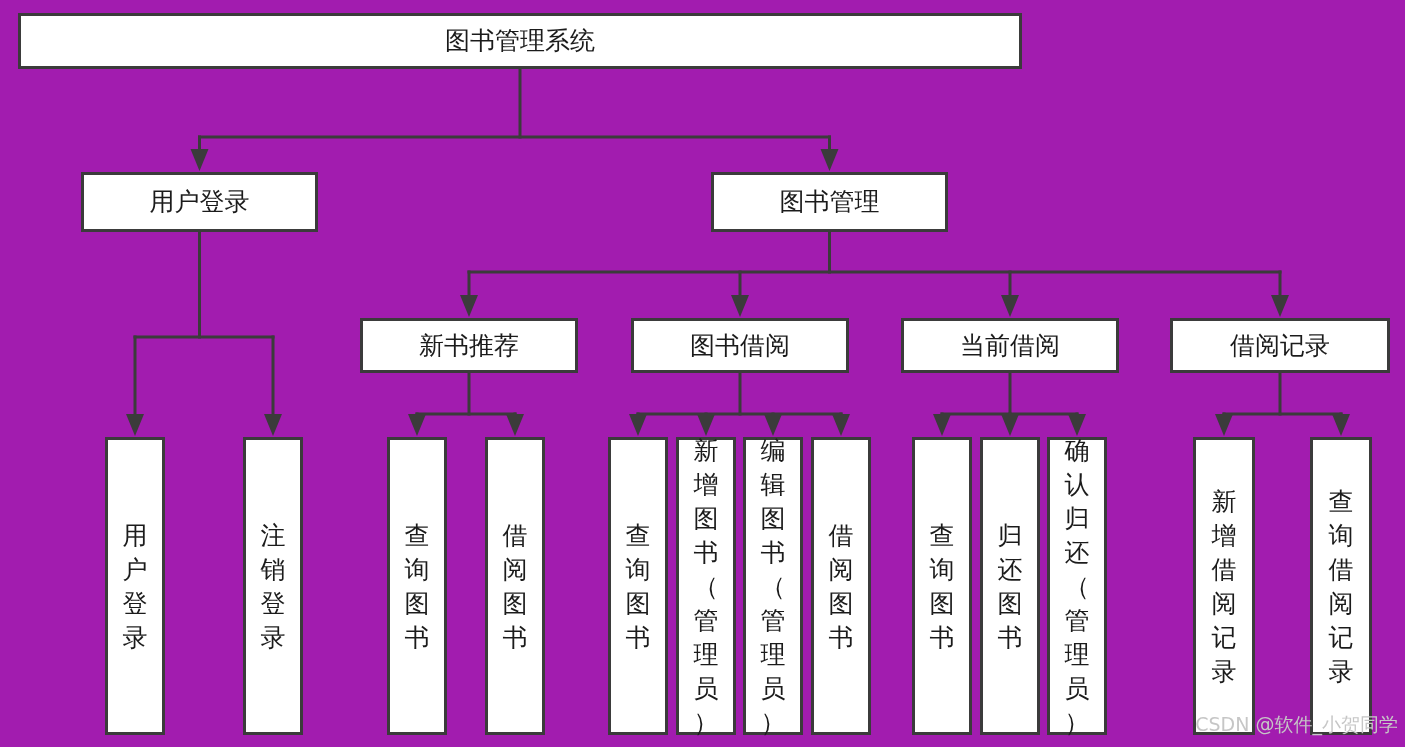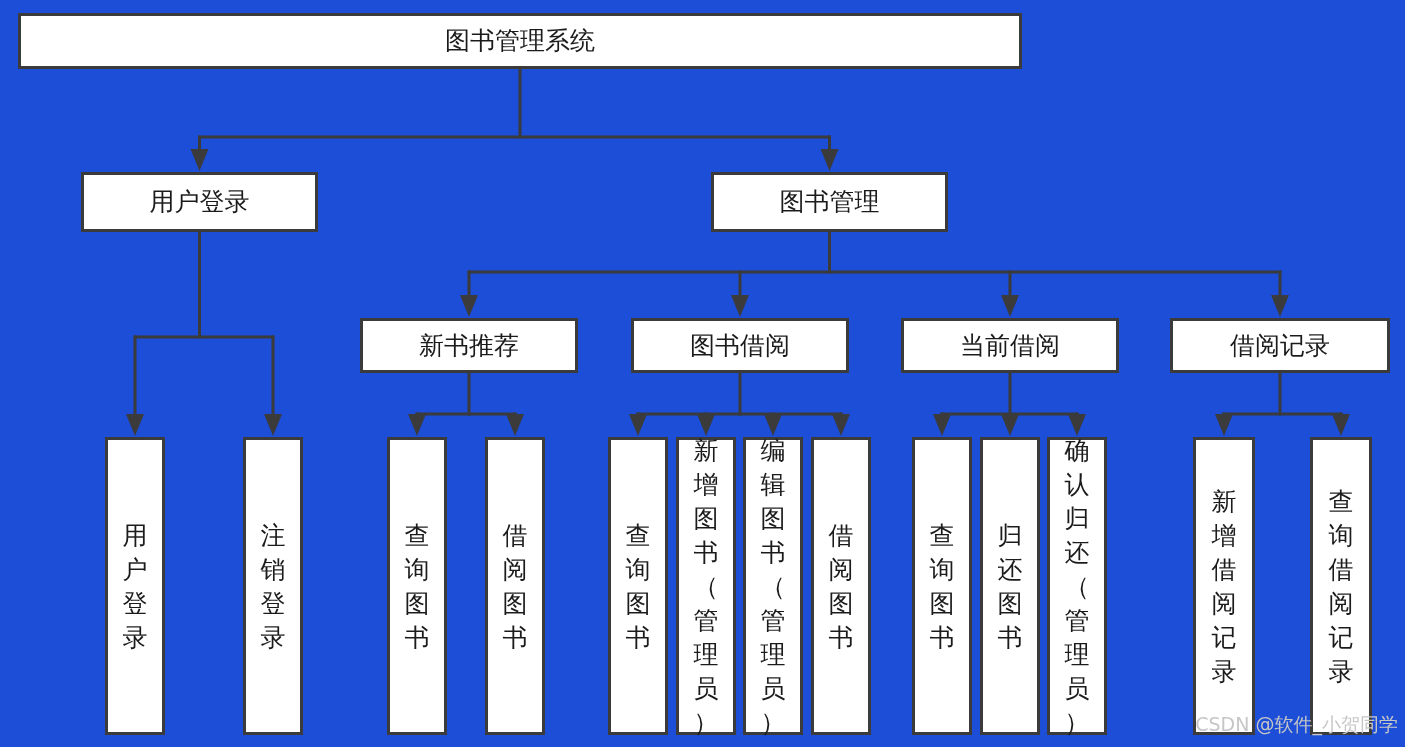--- a/index.html
+++ b/index.html
@@ -7,21 +7,21 @@
     padding: 0;
     background: #ffffff;
   }
   body {
     font-family: "DejaVu Sans", "Liberation Sans", sans-serif;
   }
   #diagram-root {
     position: relative;
     width: 1405px;
     height: 747px;
-    background: #1d4ed8;
+    background: #a21caf;
     overflow: hidden;
   }
   svg.flow {
     position: absolute;
     top: 0;
     left: 0;
     width: 1405px;
     height: 747px;
   }
   .node-box {

